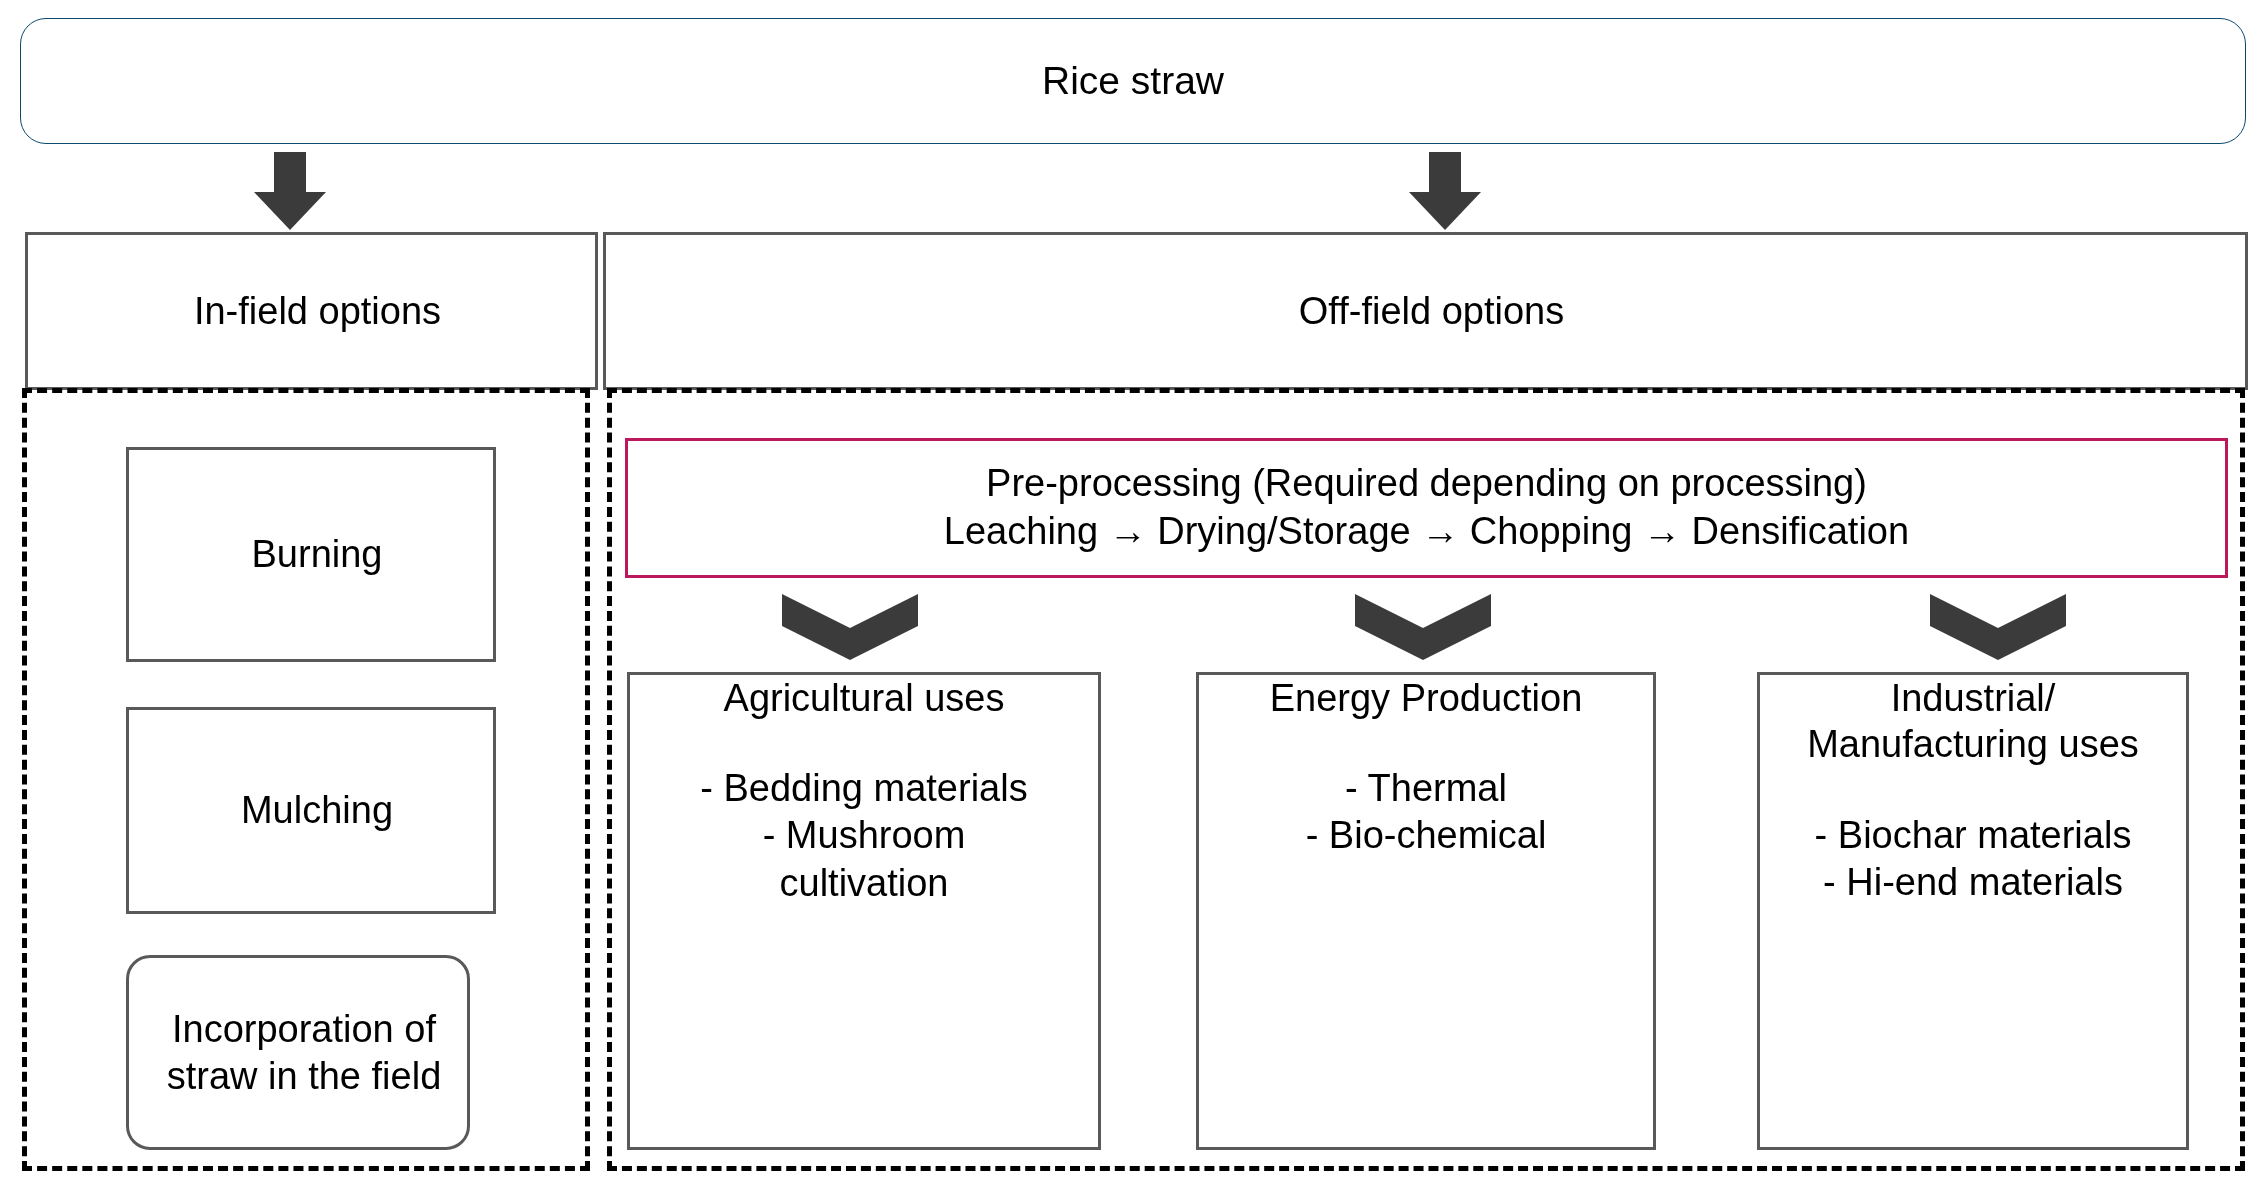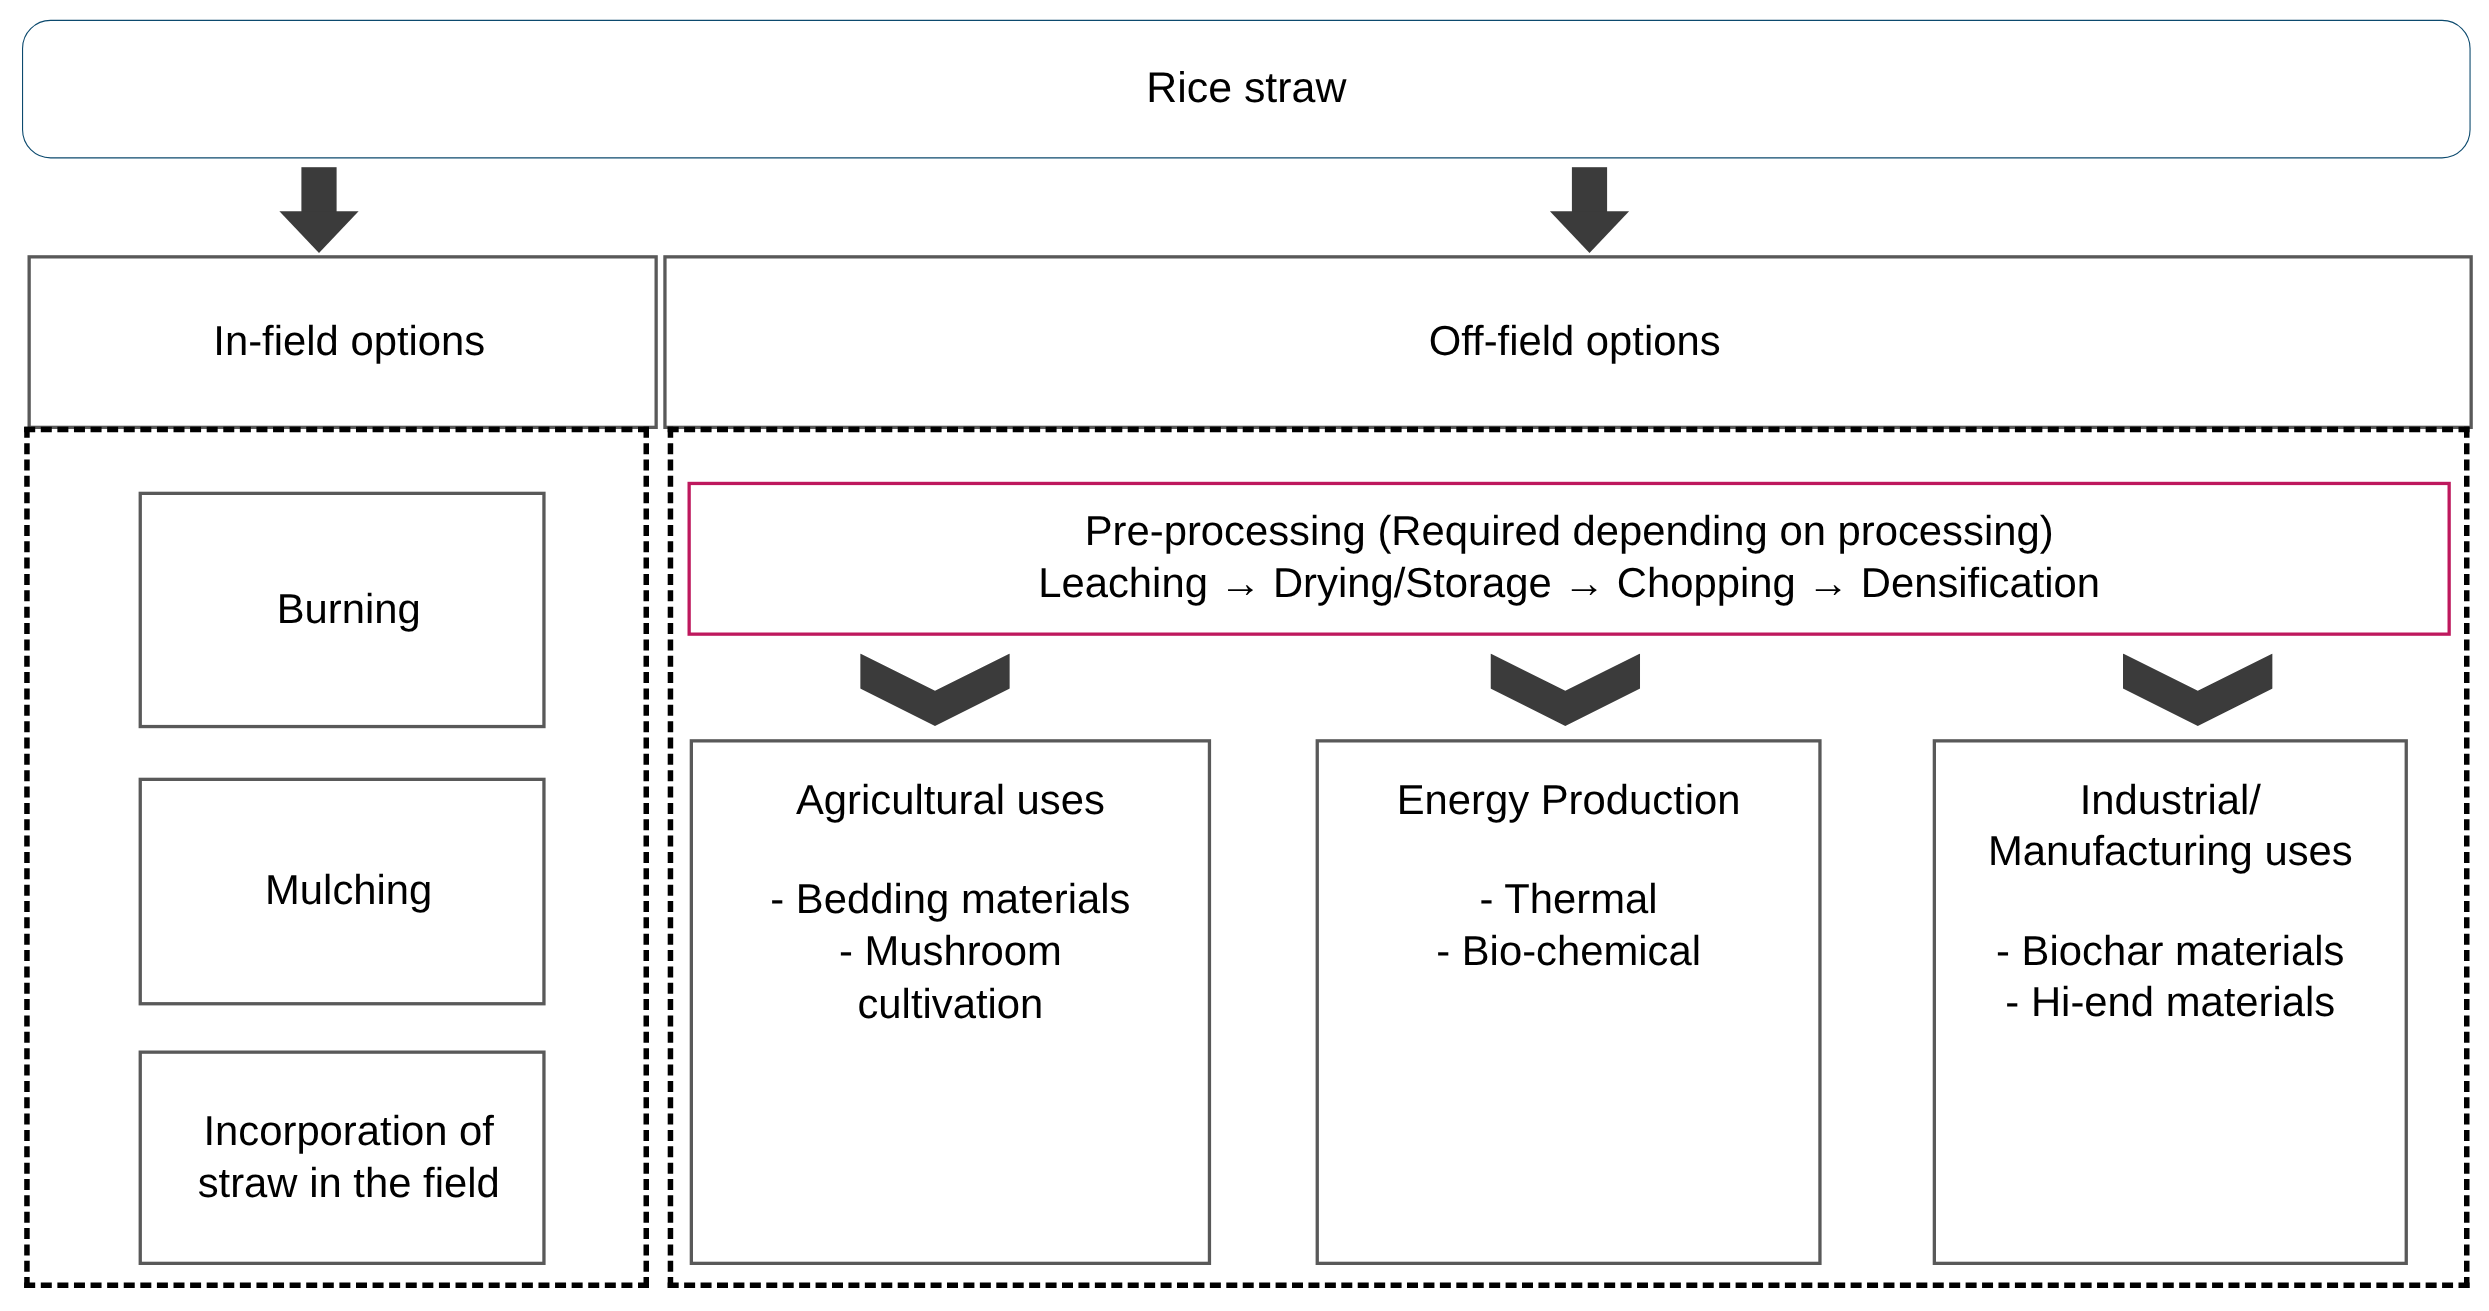--- a/index.html
+++ b/index.html
@@ -57,21 +57,20 @@
   .t-pre        { font-size: 38px; }
 
   
   .card {
     position: absolute;
     box-sizing: border-box;
     background: #ffffff;
     border: 3px solid #595959;
     display: block;
     text-align: center;
-    padding-top: 30px;
   }
   .card-title {
     font-size: 38px;
     line-height: 1.22;
     white-space: pre-line;
   }
   .card-list {
     margin: 0;
     padding: 0;
     list-style: none;
@@ -157,21 +156,21 @@
   <div class="dashed-group" style="left:22px; top:388px; width:568px; height:783px;"></div>
 
   <div class="solid-box t-leaf" style="left:126px; top:447px; width:370px; height:215px;">
     <span>Burning</span>
   </div>
 
   <div class="solid-box t-leaf" style="left:126px; top:707px; width:370px; height:207px;text-align:right;">
     <span>Mulching</span>
   </div>
 
-  <div class="solid-box t-leaf" style="left:126px; top:955px; width:370px; height:195px; white-space:pre-line;">
+  <div class="solid-box t-leaf" style="left:126px; top:955px; width:344px; height:195px; white-space:pre-line;border-radius:24px;">
     <span>Incorporation of
 straw in the field</span>
   </div>
 
   <div class="dashed-group" style="left:607px; top:388px; width:1638px; height:783px;"></div>
 
   <div class="prep t-pre" style="left:625px; top:438px; width:1603px; height:140px;">
     <div>Pre-processing (Required depending on processing)</div>
     <div>Leaching → Drying/Storage → Chopping → Densification</div>
   </div>

